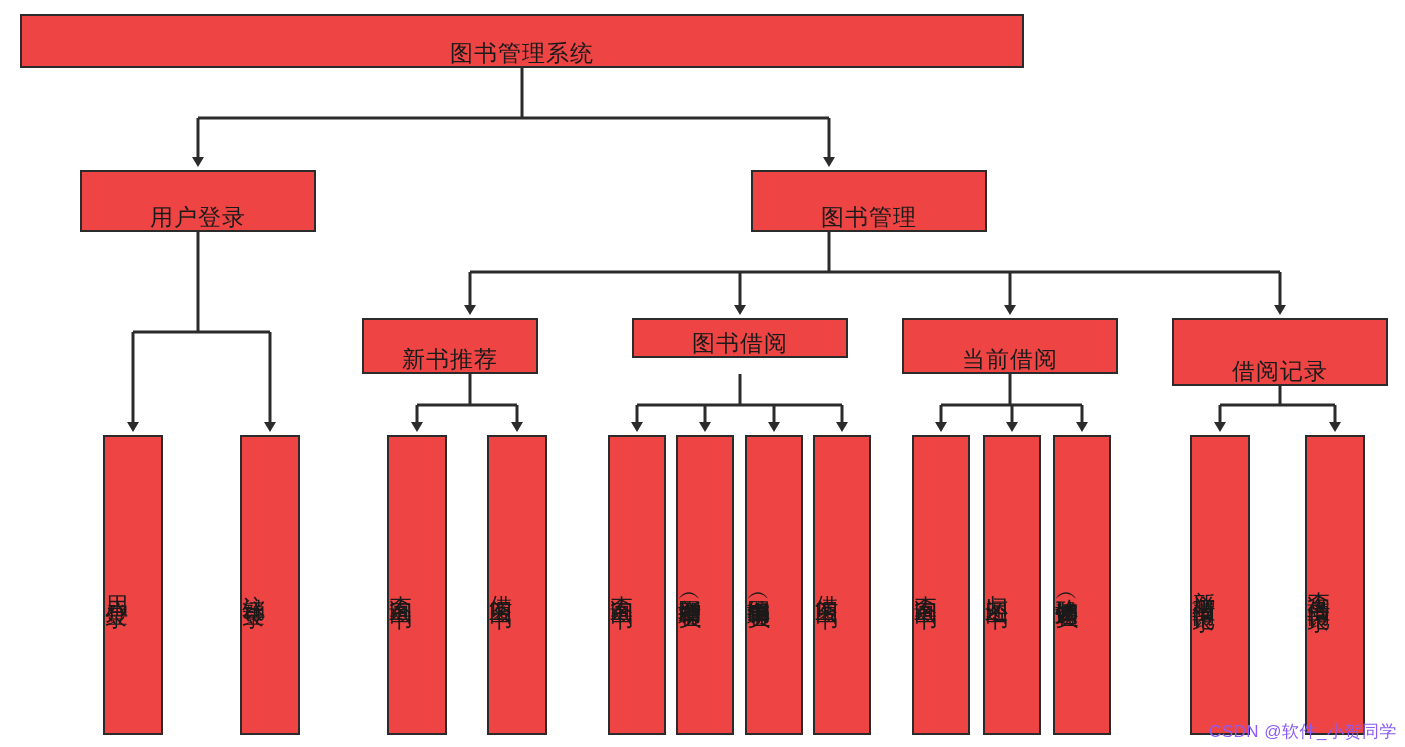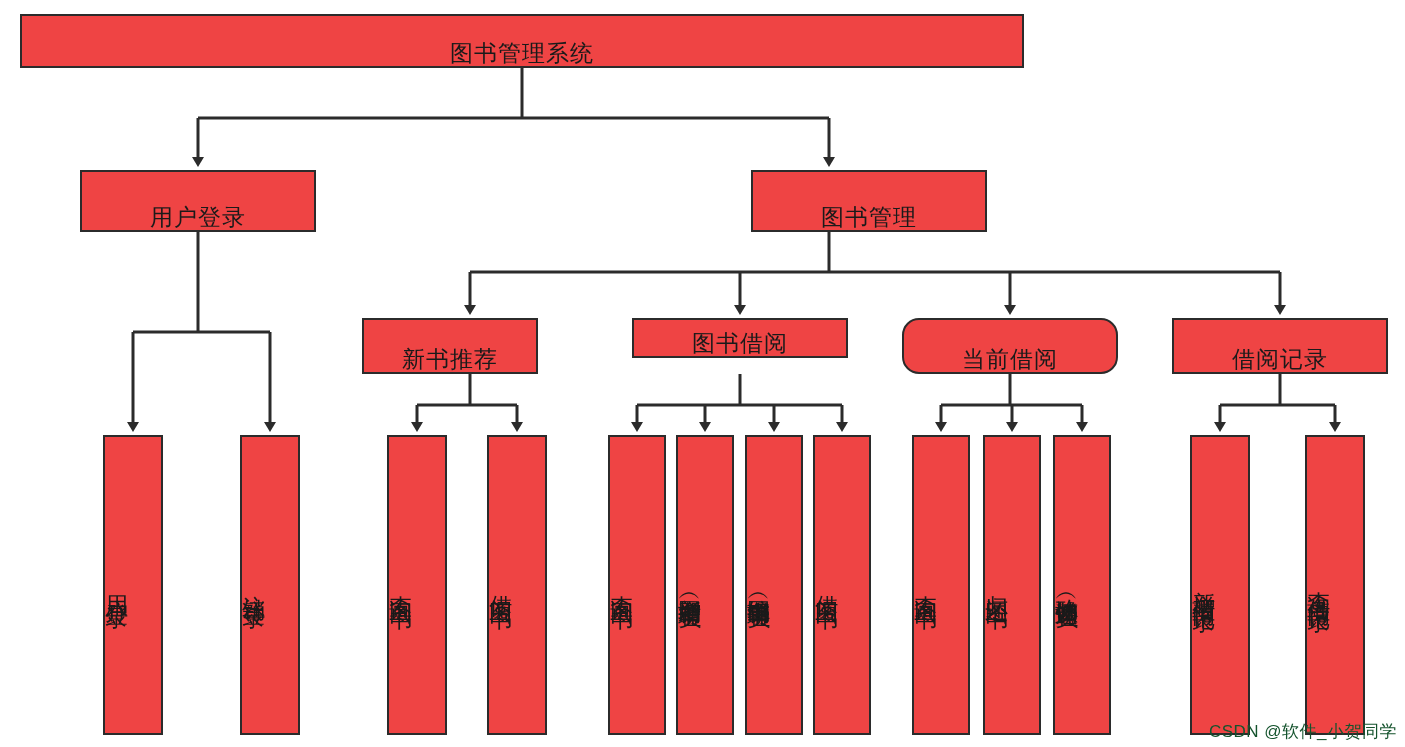--- a/index.html
+++ b/index.html
@@ -55,21 +55,21 @@
     white-space: nowrap;
   }
   .node.tight .vtext {
     letter-spacing: 1px;
   }
   .watermark {
     position: absolute;
     right: 8px;
     bottom: 4px;
     font-size: 17px;
-    color: #14532d;
+    color: #8b5cf6;
     letter-spacing: 0.5px;
     white-space: nowrap;
   }
 </style>
 </head>
 <body>
 
 <div id="canvas">
 
   <svg id="wires" viewBox="0 0 1405 747" xmlns="http://www.w3.org/2000/svg">
@@ -133,24 +133,24 @@
       </div>
       <div class="node horiz" style="left: 711px; top: 170px; width: 236px; height: 62px; margin-left: 40px;">
         <span class="htext">图书管理</span>
       </div>
       <div class="node horiz" style="left: 362px; top: 318px; width: 176px; height: 56px;">
         <span class="htext">新书推荐</span>
       </div>
       <div class="node horiz" style="left: 632px; top: 318px; width: 216px; height: 40px;">
         <span class="htext">图书借阅</span>
       </div>
-      <div class="node horiz" style="left: 902px; top: 318px; width: 216px; height: 56px; border-radius: 17px;">
+      <div class="node horiz" style="left: 902px; top: 318px; width: 216px; height: 56px;">
         <span class="htext">当前借阅</span>
       </div>
-      <div class="node horiz" style="left: 1172px; top: 318px; width: 216px; height: 56px;">
+      <div class="node horiz" style="left: 1172px; top: 318px; width: 216px; height: 68px;">
         <span class="htext">借阅记录</span>
       </div>
       <div class="node vert" style="left: 103px; top: 435px; width: 60px; height: 300px;">
         <span class="vtext">用户登录</span>
       </div>
       <div class="node vert" style="left: 240px; top: 435px; width: 60px; height: 300px;">
         <span class="vtext">注销登录</span>
       </div>
       <div class="node vert" style="left: 387px; top: 435px; width: 60px; height: 300px;">
         <span class="vtext">查询图书</span>

